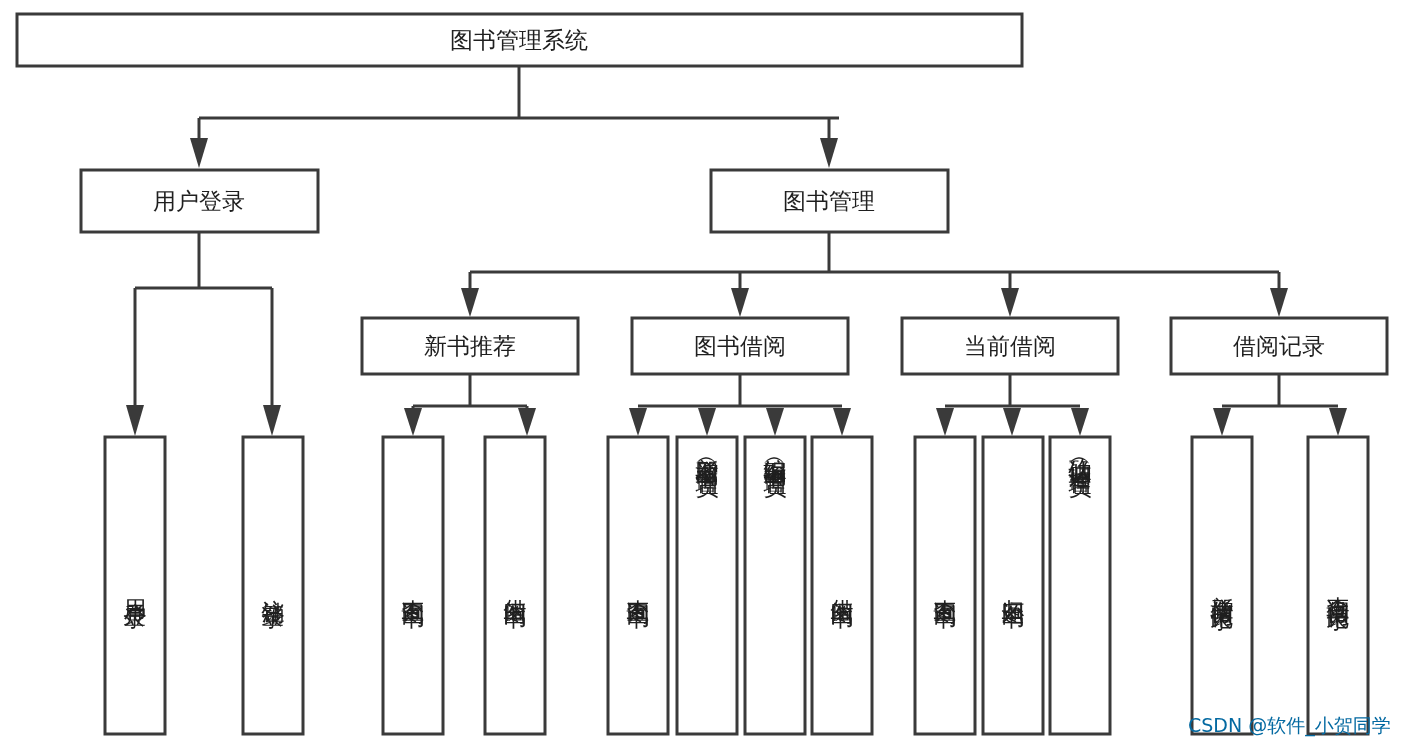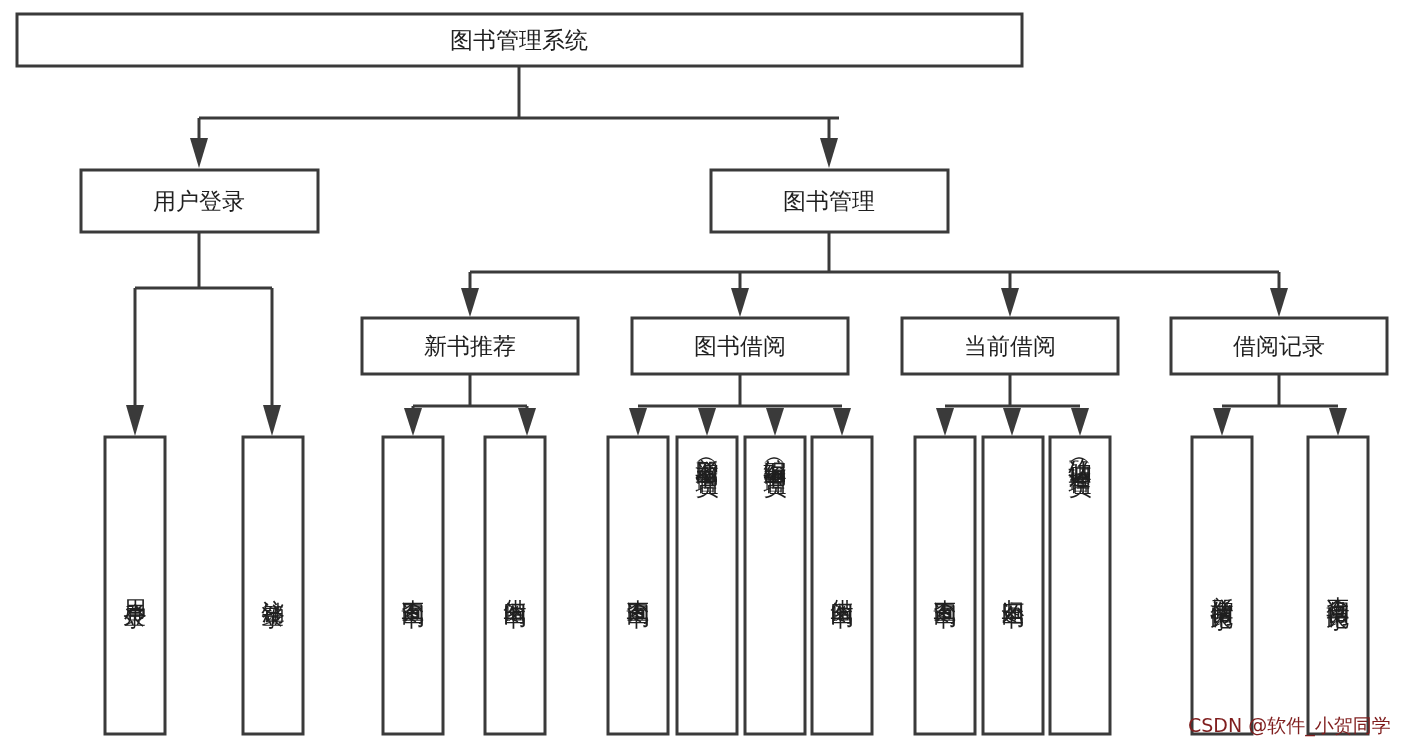--- a/index.html
+++ b/index.html
@@ -60,21 +60,21 @@
     color: #1f1f1f;
     letter-spacing: 2.5px;
     white-space: nowrap;
   }
   .watermark {
     position: absolute;
     left: 1188px;
     top: 713px;
     font-family: "DejaVu Sans", "Liberation Sans", sans-serif;
     font-size: 19px;
-    color: #7f1d1d;
+    color: #0369a1;
     white-space: nowrap;
     pointer-events: none;
   }
 </style>
 </head>
 <body>
 
 <svg id="diagram" viewBox="0 0 1405 747" xmlns="http://www.w3.org/2000/svg">
 
   <g>

